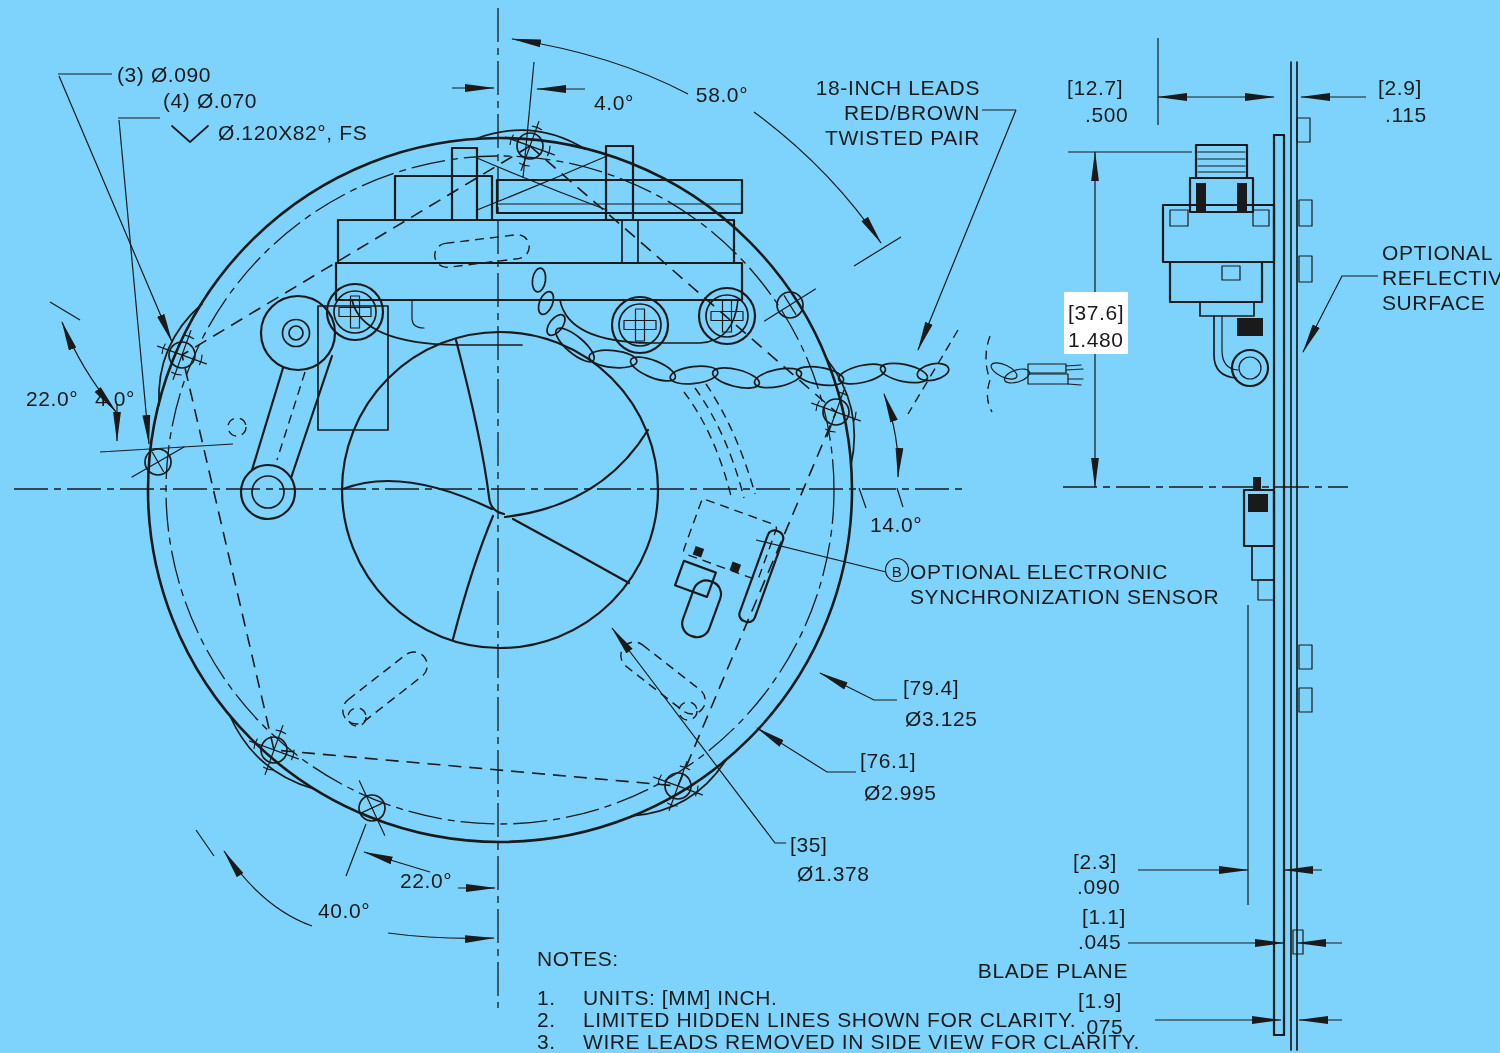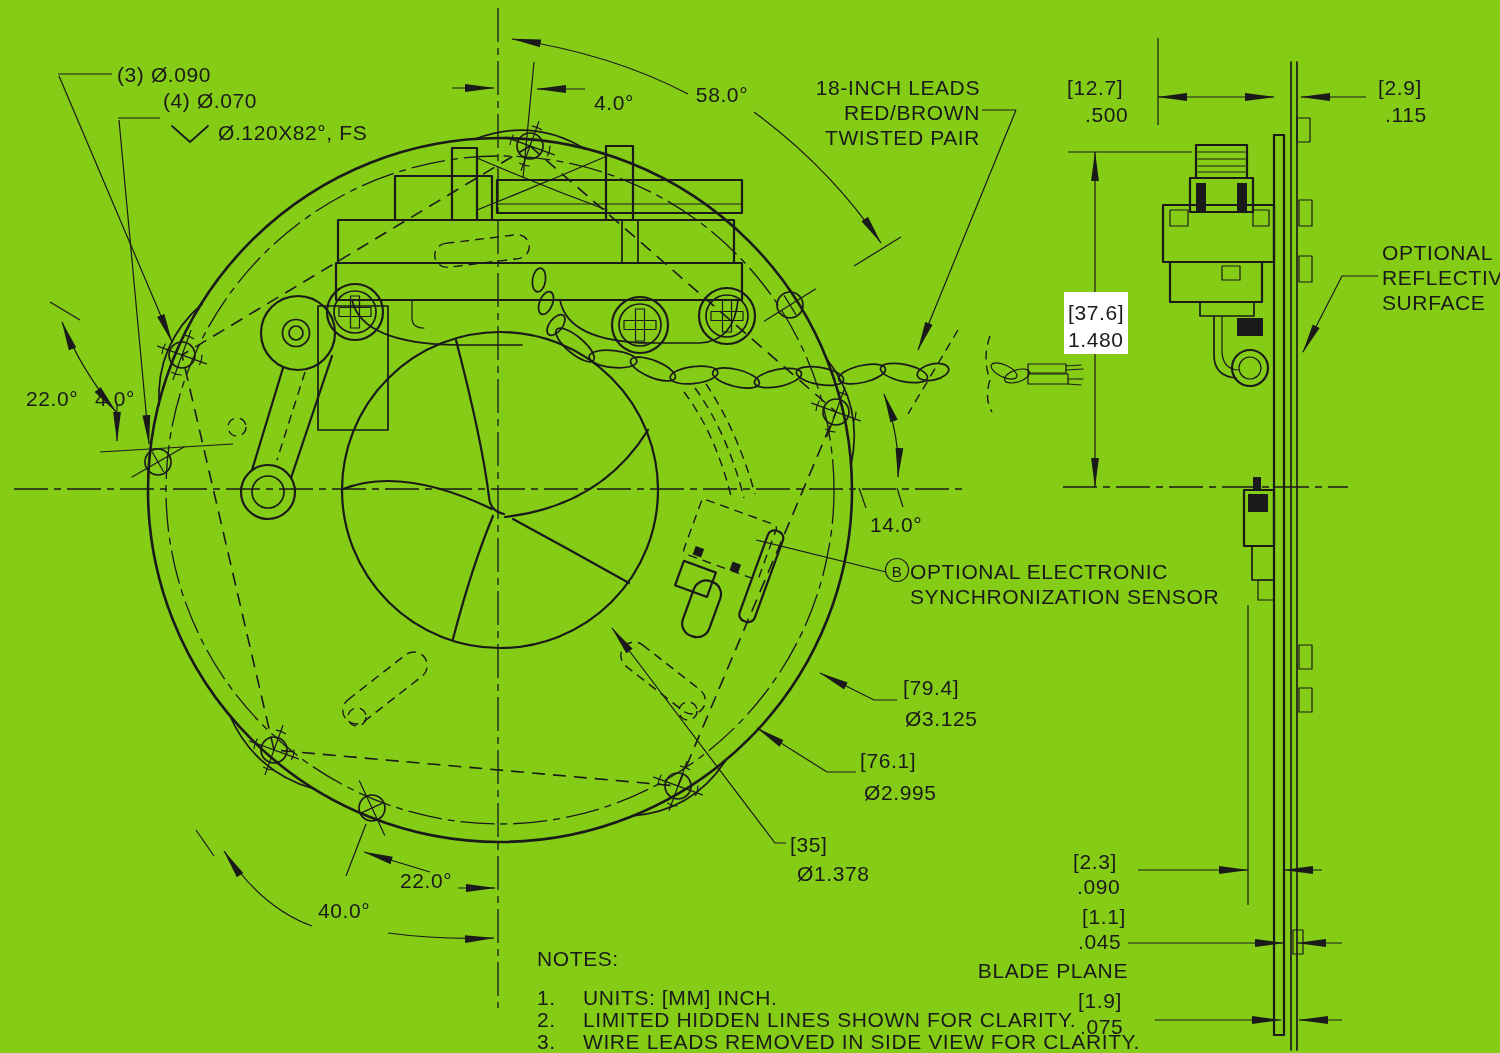--- a/index.html
+++ b/index.html
@@ -1,16 +1,16 @@
 <!DOCTYPE html>
 <html><head>
 <meta charset="utf-8">
 <style>
   html,body{margin:0;padding:0;background:#fff;}
-  #stage{position:relative;width:1500px;height:1053px;background:#84cc16;overflow:hidden;}
+  #stage{position:relative;width:1500px;height:1053px;background:#7dd3fc;overflow:hidden;}
   .t{font-family:"Liberation Sans",sans-serif;font-size:21px;fill:#1a1a1a;letter-spacing:.6px;}
   .ts{font-size:15px;}
   .tm{text-anchor:middle;}
   .te{text-anchor:end;}
   .s1{fill:none;stroke:#1a1a1a;stroke-width:2.2;stroke-linejoin:round;stroke-linecap:round;}
   .s2{fill:none;stroke:#1a1a1a;stroke-width:1.7;stroke-linejoin:round;stroke-linecap:round;}
   .s3{fill:none;stroke:#1a1a1a;stroke-width:1.2;stroke-linejoin:round;stroke-linecap:round;}
   .w3{stroke-width:2.6;}
   .cl{fill:none;stroke:#1a1a1a;stroke-width:1.3;stroke-dasharray:34 6 7 6;}
   .hd{fill:none;stroke:#1a1a1a;stroke-width:1.6;stroke-dasharray:13 8;}

